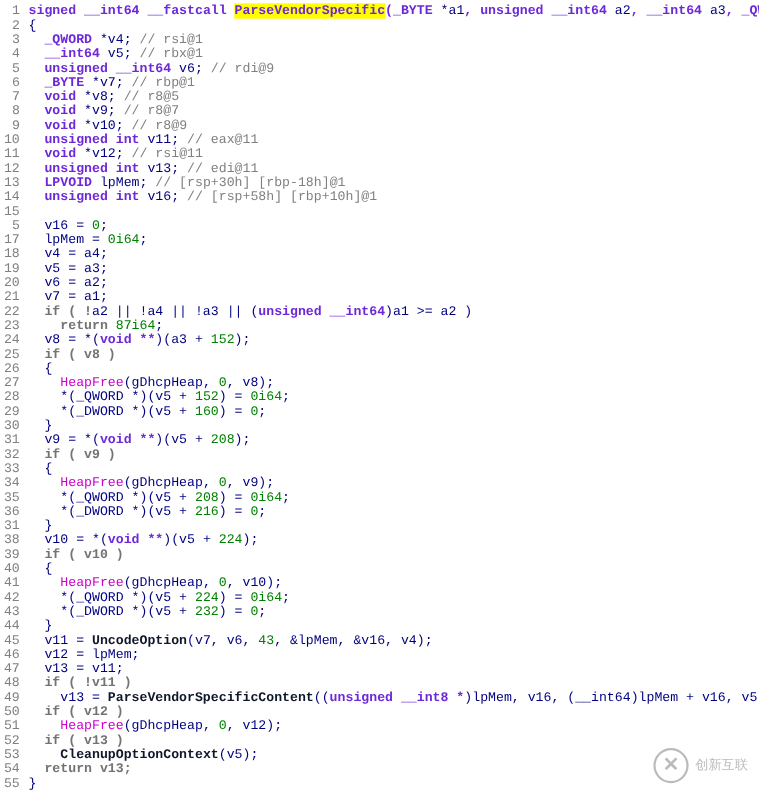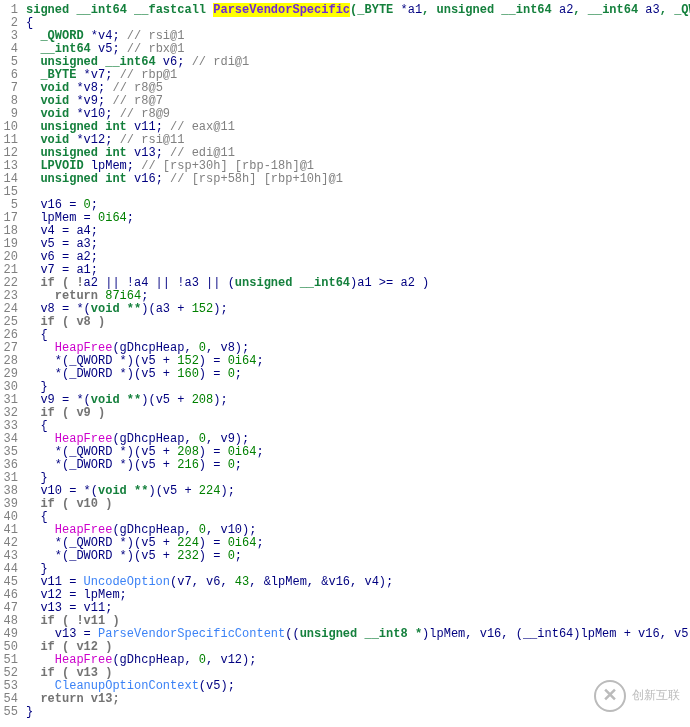--- a/index.html
+++ b/index.html
@@ -3,24 +3,24 @@
 <meta charset="utf-8">
 <style>
 body{margin:0;padding:0;font-family:Consolas,'Courier New',monospace;font-size:12px;line-height:1.1;color:#000080;background:#fff;width:690px;overflow:hidden}
 .code-area{display:flex;background:#fff;padding:4px 0}
 .gutter{text-align:right;padding-right:8px;color:#808080;user-select:none;min-width:18px}
 .gutter div{height:13px}
 .lines{flex:1}
 .lines div{height:13px;white-space:pre}
 .hl-yellow{background:#ffff00;color:#6d28d9;font-weight:bold}
 .kw{color:#737373;font-weight:bold}
-.ty{color:#15803d;font-weight:bold}
+.ty{color:#6d28d9;font-weight:bold}
 .num{color:#008000}
 .com{color:#808080}
-.fn{color:#3b82f6;font-weight:normal}
+.fn{color:#0f172a;font-weight:bold}
 .glob{color:#cc00cc}
 .watermark1{position:absolute;left:20px;bottom:8px;font-family:Arial,sans-serif;font-size:40px;font-weight:bold;color:#d0d0d0;letter-spacing:4px;z-index:-1}
 .watermark2{position:absolute;right:10px;bottom:15px;font-family:Arial,sans-serif;font-size:12px;color:#bbb;display:flex;align-items:center;gap:6px}
 .wm-circle{width:28px;height:28px;border:2px solid #bbb;border-radius:50%;display:flex;align-items:center;justify-content:center;font-size:18px;font-weight:bold;color:#bbb}
 </style>
 </head>
 <body>
 
 <div class="code-area">
 <div class="gutter">
@@ -78,21 +78,21 @@
 <div>52</div>
 <div>53</div>
 <div>54</div>
 <div>55</div>
 </div>
 <div class="lines">
 <div><span class="ty">signed</span><span class="ty"> __int64 </span><span class="ty">__fastcall </span><span class="hl-yellow">ParseVendorSpecific</span><span class="ty">(_BYTE </span><span>*a1</span><span class="ty">, unsigned </span><span class="ty">__int64 </span><span>a2</span><span class="ty">, __int64 </span><span>a3</span><span class="ty">, _QWORD </span></div>
 <div><span>{</span></div>
 <div><span class="ty">  _QWORD </span><span>*v4</span><span>; </span><span class="com">// rsi@1</span></div>
 <div><span class="ty">  __int64 </span><span>v5</span><span>; </span><span class="com">// rbx@1</span></div>
-<div><span class="ty">  unsigned __int64 </span><span>v6</span><span>; </span><span class="com">// rdi@1</span></div>
+<div><span class="ty">  unsigned __int64 </span><span>v6</span><span>; </span><span class="com">// rdi@9</span></div>
 <div><span class="ty">  _BYTE </span><span>*v7</span><span>; </span><span class="com">// rbp@1</span></div>
 <div><span class="ty">  void </span><span>*v8</span><span>; </span><span class="com">// r8@5</span></div>
 <div><span class="ty">  void </span><span>*v9</span><span>; </span><span class="com">// r8@7</span></div>
 <div><span class="ty">  void </span><span>*v10</span><span>; </span><span class="com">// r8@9</span></div>
 <div><span class="ty">  unsigned int </span><span>v11</span><span>; </span><span class="com">// eax@11</span></div>
 <div><span class="ty">  void </span><span>*v12</span><span>; </span><span class="com">// rsi@11</span></div>
 <div><span class="ty">  unsigned int </span><span>v13</span><span>; </span><span class="com">// edi@11</span></div>
 <div><span class="ty">  LPVOID </span><span>lpMem</span><span>; </span><span class="com">// [rsp+30h] [rbp-18h]@1</span></div>
 <div><span class="ty">  unsigned int </span><span>v16</span><span>; </span><span class="com">// [rsp+58h] [rbp+10h]@1</span></div>
 <div> </div>

